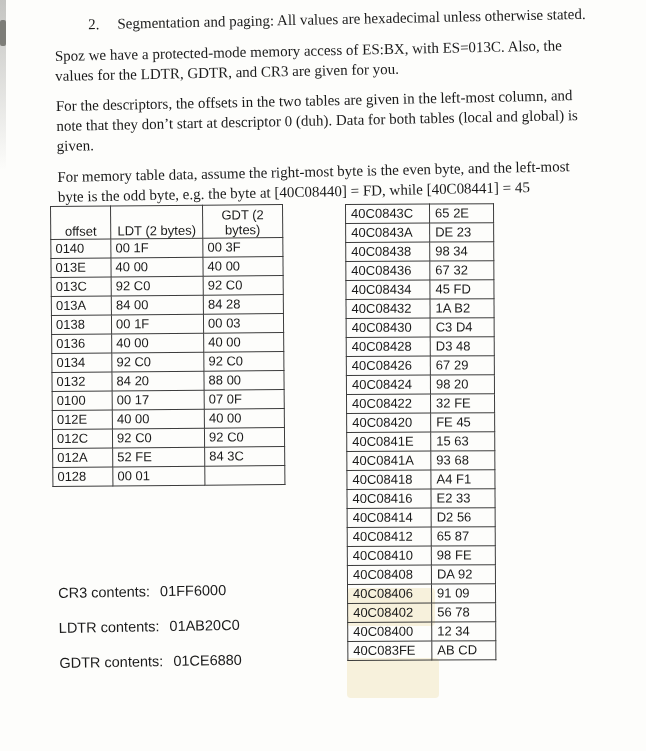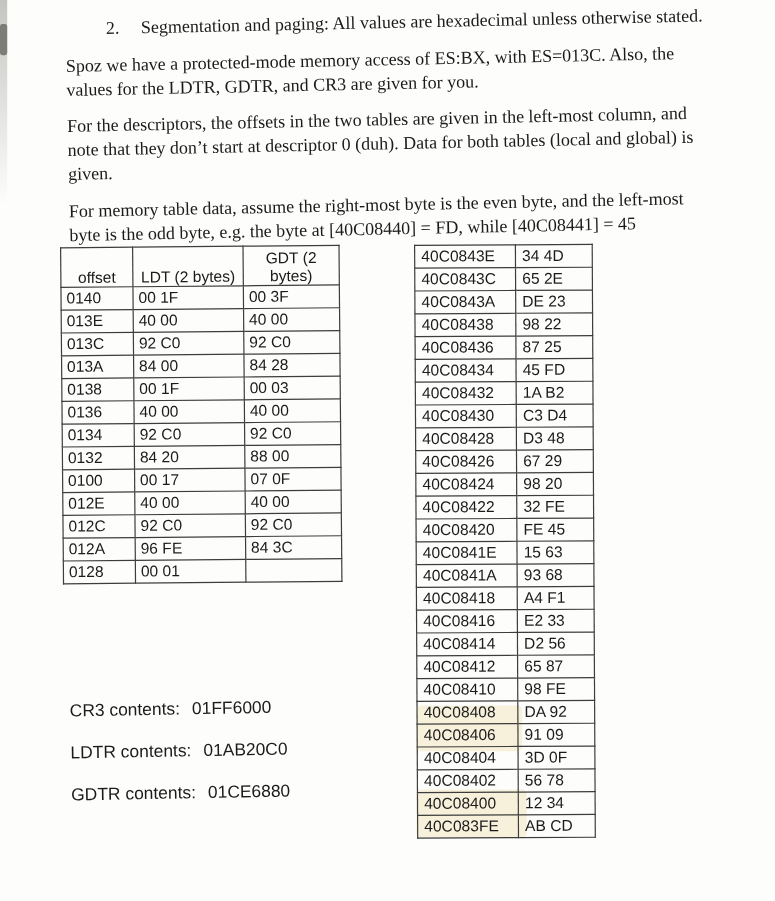--- a/index.html
+++ b/index.html
@@ -160,56 +160,52 @@
           <td>40 00</td>
           <td>40 00</td>
         </tr>
         <tr>
           <td>012C</td>
           <td>92 C0</td>
           <td>92 C0</td>
         </tr>
         <tr>
           <td>012A</td>
-          <td>96 FE</td>
+          <td>52 FE</td>
           <td>84 3C</td>
         </tr>
         <tr>
           <td>0128</td>
           <td>00 01</td>
           <td></td>
         </tr>
       </tbody>
   </table>
 
   <table class="mem-table">
     <colgroup>
       <col class="c-addr">
         <col class="c-val">
     </colgroup>
     <tbody>
         <tr>
-          <td>40C0843E</td>
-          <td>34 4D</td>
-        </tr>
-        <tr>
           <td>40C0843C</td>
           <td>65 2E</td>
         </tr>
         <tr>
           <td>40C0843A</td>
           <td>DE 23</td>
         </tr>
         <tr>
           <td>40C08438</td>
-          <td>98 22</td>
+          <td>98 34</td>
         </tr>
         <tr>
           <td>40C08436</td>
-          <td>87 25</td>
+          <td>67 32</td>
         </tr>
         <tr>
           <td>40C08434</td>
           <td>45 FD</td>
         </tr>
         <tr>
           <td>40C08432</td>
           <td>1A B2</td>
         </tr>
         <tr>
@@ -264,24 +260,20 @@
           <td>40C08410</td>
           <td>98 FE</td>
         </tr>
         <tr>
           <td>40C08408</td>
           <td>DA 92</td>
         </tr>
         <tr>
           <td>40C08406</td>
           <td>91 09</td>
-        </tr>
-        <tr>
-          <td>40C08404</td>
-          <td>3D 0F</td>
         </tr>
         <tr>
           <td>40C08402</td>
           <td>56 78</td>
         </tr>
         <tr>
           <td>40C08400</td>
           <td>12 34</td>
         </tr>
         <tr>

